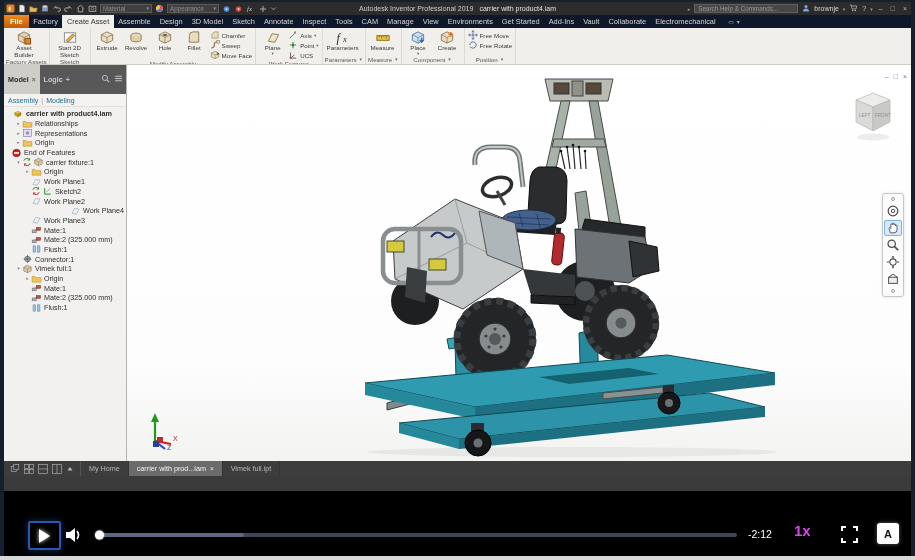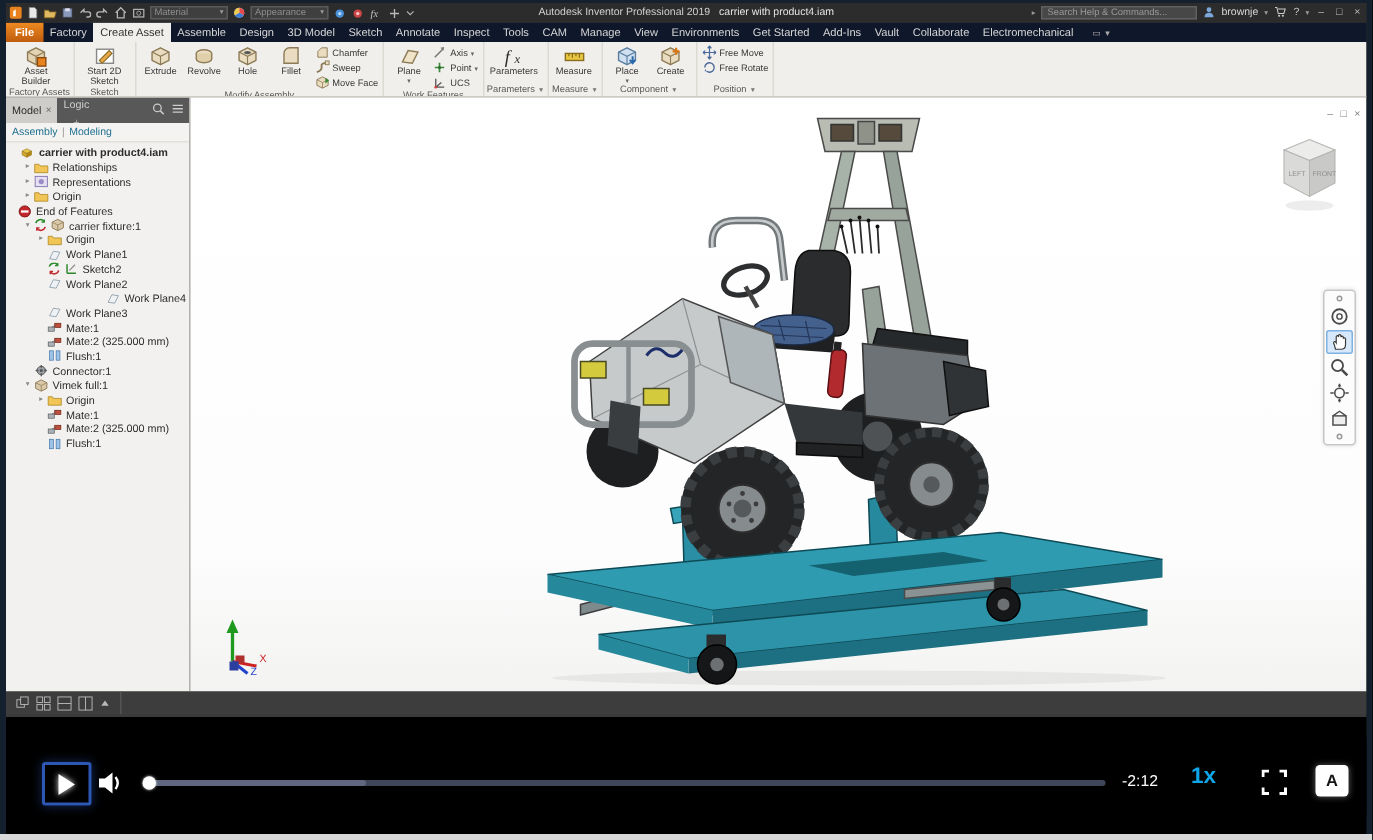--- a/index.html
+++ b/index.html
@@ -43,25 +43,25 @@
   .bigbtn .barrow{font-size:4.5px;color:#666;line-height:4px;}
   .smallstack{display:flex;flex-direction:column;gap:1.5px;padding-top:2px;}
   .smallbtn{display:flex;align-items:center;gap:2px;font-size:6.2px;color:#3a3a3a;height:8.5px;white-space:nowrap;}
   .smallbtn .sarrow{font-size:4.5px;color:#666;}
   .ribbon-fill{flex:1;}
 
   .main{position:absolute;left:0;top:63px;width:907px;height:396px;display:flex;}
 
   
   .browser{width:123px;background:#f2f1ef;border-right:1px solid #b5b2ae;display:flex;flex-direction:column;overflow:hidden;}
-  .browser-tabs{height:17px;background:#585858;display:flex;align-items:center;color:#c9c9c9;font-size:7.2px;flex:none;}
+  .browser-tabs{height:29px;background:#585858;display:flex;align-items:center;color:#c9c9c9;font-size:7.2px;flex:none;font-weight:bold;}
   .btab{height:100%;display:flex;align-items:center;gap:3px;padding:0 4px;}
   .btab.model{background:#cfcdca;color:#2a2a2a;}
   .btab .x{font-size:6.5px;color:#666;}
-  .btab.logic{color:#cccccc;flex-direction:column;}
+  .btab.logic{color:#cccccc;}
   .btab .plus{color:#bbb;}
   .btools{margin-left:auto;display:flex;align-items:center;gap:4px;padding-right:3px;}
   .browser-links{height:13px;display:flex;align-items:center;gap:3px;padding:0 4px;font-size:7px;color:#1f708f;border-bottom:1px solid #e3e0db;flex:none;background:#f4f3f1;}
   .browser-links .sep{color:#999;}
   #browser-tree{flex:1;padding-top:2px;overflow:hidden;}
   .trow{height:9.7px;display:flex;align-items:center;font-size:7.2px;color:#2d2d2d;white-space:nowrap;overflow:hidden;}
   .trow.bold{font-weight:bold;}
   .caret{width:7px;flex:none;text-align:center;color:#8a8a8a;font-size:5px;line-height:9px;}
   .ticon{width:11px;height:10px;flex:none;margin-right:2px;display:flex;align-items:center;}
   .pre-icon{width:10px;height:10px;flex:none;margin-right:1px;display:flex;align-items:center;}
@@ -81,29 +81,29 @@
   .doctabs{position:absolute;left:0;bottom:15px;width:907px;height:15px;background:#3d3d3d;display:flex;align-items:stretch;font-size:7.2px;color:#b9b9b9;}
   .dt-icons{display:flex;align-items:center;gap:4px;padding:0 6px;border-right:1px solid #555;}
   .dtab{display:flex;align-items:center;gap:4px;padding:0 8px;border-right:1px solid #343434;white-space:nowrap;}
   .dtab.active{background:#6b6b6b;color:#f2f2f2;}
   .dtab .x{font-size:6.5px;}
   .statusbar{position:absolute;left:0;bottom:0;width:907px;height:15px;background:#f0efec;border-top:1px solid #c9c6c1;display:flex;align-items:center;font-size:7.2px;color:#3f3f3f;padding:0 4px;}
   .sb-right{margin-left:auto;display:flex;height:100%;align-items:center;}
   .sb-cell{width:22px;text-align:center;border-left:1px solid #d9d6d0;color:#555;line-height:15px;}
 
   
-  .player{position:absolute;left:4px;top:478px;width:907px;height:65px;background:#000;}
+  .player{position:absolute;left:4px;top:491px;width:907px;height:65px;background:#000;}
   .playbox{position:absolute;left:24px;top:30px;width:33px;height:29px;border:2px solid #2d57b4;border-radius:2px;display:flex;align-items:center;justify-content:center;box-shadow:0 0 7px rgba(45,90,190,.45);}
   .playtri{width:0;height:0;border-left:11px solid #fff;border-top:7px solid transparent;border-bottom:7px solid transparent;filter:drop-shadow(0 0 2px rgba(255,255,255,.9));}
   .speaker{position:absolute;left:61px;top:36px;}
   .track{position:absolute;left:93px;top:42px;width:640px;height:4px;background:#3e4659;border-radius:2px;}
   .buffer{height:100%;background:#5f6880;border-radius:2px;}
   .knob{position:absolute;left:-2px;top:50%;transform:translateY(-50%);width:9px;height:9px;background:#fff;border-radius:50%;box-shadow:0 0 2px rgba(255,255,255,.8);}
   .ptime{position:absolute;left:744px;top:37px;color:#fff;font-size:10.5px;}
-  .pspeed{position:absolute;left:790px;top:31px;color:#0ea5e9;font-size:15px;font-weight:bold;}
+  .pspeed{position:absolute;left:790px;top:31px;color:#d946ef;font-size:15px;font-weight:bold;}
   .fsicon{position:absolute;left:837px;top:35px;}
   .abtn{position:absolute;left:873px;top:32px;width:22px;height:21px;background:#fff;border-radius:3px;color:#141414;font-size:11px;font-weight:bold;display:flex;align-items:center;justify-content:center;box-shadow:0 0 4px rgba(255,255,255,.35);}
 </style>
 </head>
 <body>
 
 <div class="stage">
   <div class="edge edge-top"></div>
   <div class="edge edge-left"></div>
   <div class="edge edge-right"></div>
@@ -937,20 +937,32 @@
               <rect x="1" y="1" width="14" height="14" fill="none" stroke="#b8b8b8"></rect>
               <path d="M8 1 V15" stroke="#b8b8b8"></path>
             </svg>
           </span>
           <span style="display: flex;">
             <svg width="8" height="8" viewBox="0 0 16 16">
               <path d="M3 11 L8 4 L13 11 z" fill="#b8b8b8"></path>
             </svg>
           </span>
         </div>
+      <div style="display:flex;align-items:stretch;" id="doc-tabs">
+          <div class="dtab">
+            <span>My Home</span>
+          </div>
+          <div class="dtab active">
+            <span>carrier with prod...iam</span>
+            <span class="x">×</span>
+          </div>
+          <div class="dtab">
+            <span>Vimek full.ipt</span>
+          </div>
+        </div>
     </div>
 
   </div>
 
   <div class="player">
     <div class="playbox">
         <div class="playtri"></div>
       </div>
     <svg class="speaker" width="18" height="16" viewBox="0 0 18 16">
       <polygon points="1,5 5,5 10,1 10,15 5,11 1,11" fill="#fff"></polygon>

